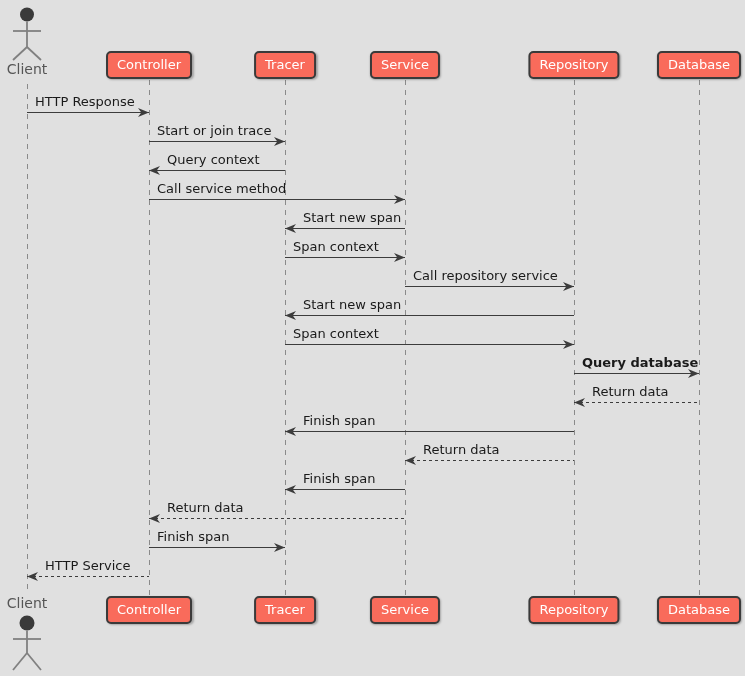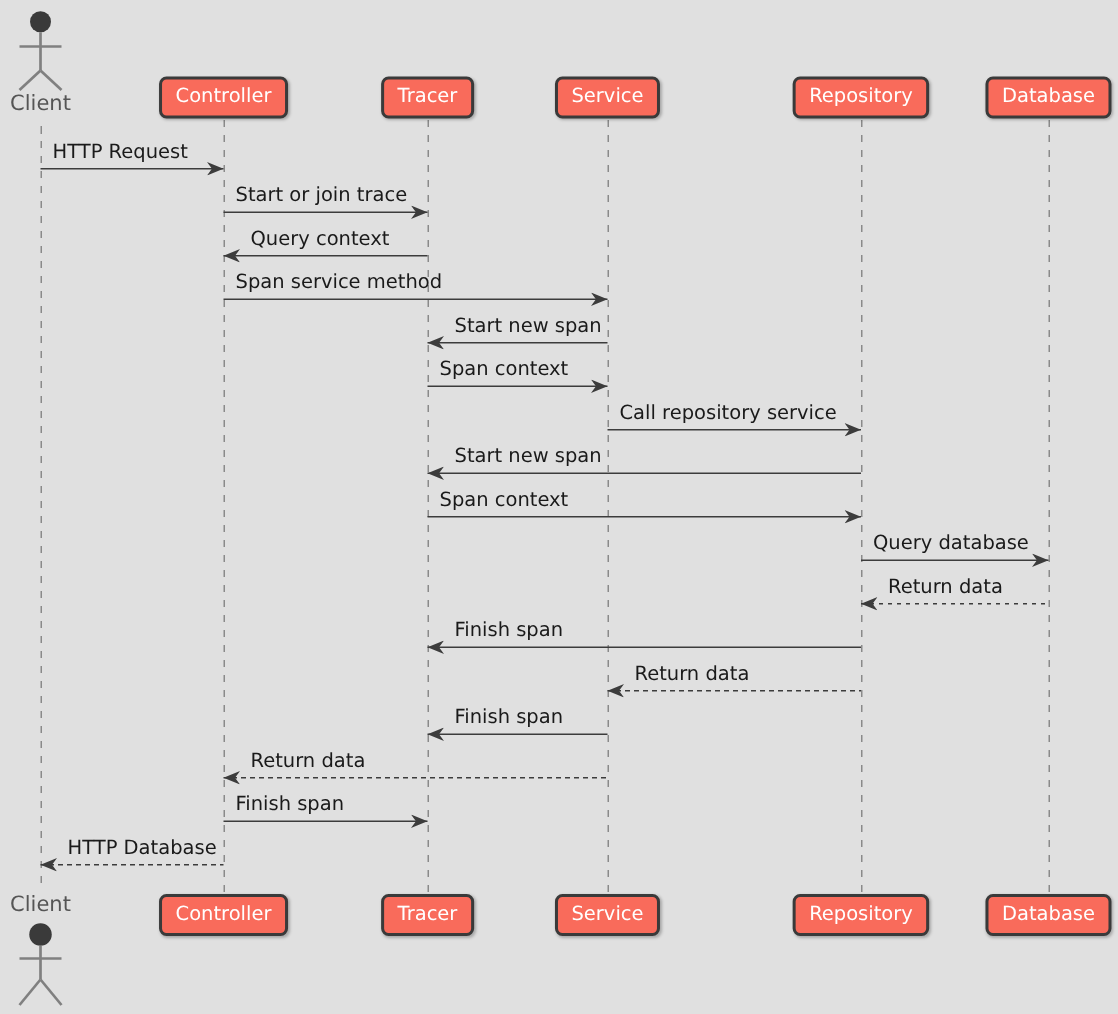--- a/index.html
+++ b/index.html
@@ -81,69 +81,69 @@
       <div class="pbox" style="left: 405px; top: 51px;">Service</div>
       <div class="pbox" style="left: 405px; top: 596px;">Service</div>
       <div class="lifeline" style="left: 574px; top: 80px; height: 516px;"></div>
       <div class="pbox" style="left: 574px; top: 51px;">Repository</div>
       <div class="pbox" style="left: 574px; top: 596px;">Repository</div>
       <div class="lifeline" style="left: 699px; top: 80px; height: 516px;"></div>
       <div class="pbox" style="left: 699px; top: 51px;">Database</div>
       <div class="pbox" style="left: 699px; top: 596px;">Database</div>
       <div class="msg-line" style="left: 27px; top: 112px; width: 122px;"></div>
       <div class="arrow-head right" style="top: 108px; left: 138px;"></div>
-      <div class="msg-label" style="top: 94px; left: 35px;">HTTP Request</div>
+      <div class="msg-label" style="top: 94px; left: 35px;">HTTP Response</div>
       <div class="msg-line" style="left: 149px; top: 141px; width: 136px;"></div>
       <div class="arrow-head right" style="top: 137px; left: 274px;"></div>
       <div class="msg-label" style="top: 123px; left: 157px;">Start or join trace</div>
       <div class="msg-line" style="left: 149px; top: 170px; width: 136px;"></div>
       <div class="arrow-head left" style="top: 166px; left: 149px;"></div>
       <div class="msg-label" style="top: 152px; left: 167px;">Query context</div>
       <div class="msg-line" style="left: 149px; top: 199px; width: 256px;"></div>
       <div class="arrow-head right" style="top: 195px; left: 394px;"></div>
-      <div class="msg-label" style="top: 181px; left: 157px;">Span service method</div>
+      <div class="msg-label" style="top: 181px; left: 157px;">Call service method</div>
       <div class="msg-line" style="left: 285px; top: 228px; width: 120px;"></div>
       <div class="arrow-head left" style="top: 224px; left: 285px;"></div>
       <div class="msg-label" style="top: 210px; left: 303px;">Start new span</div>
       <div class="msg-line" style="left: 285px; top: 257px; width: 120px;"></div>
       <div class="arrow-head right" style="top: 253px; left: 394px;"></div>
       <div class="msg-label" style="top: 239px; left: 293px;">Span context</div>
       <div class="msg-line" style="left: 405px; top: 286px; width: 169px;"></div>
       <div class="arrow-head right" style="top: 282px; left: 563px;"></div>
       <div class="msg-label" style="top: 268px; left: 413px;">Call repository service</div>
       <div class="msg-line" style="left: 285px; top: 315px; width: 289px;"></div>
       <div class="arrow-head left" style="top: 311px; left: 285px;"></div>
       <div class="msg-label" style="top: 297px; left: 303px;">Start new span</div>
       <div class="msg-line" style="left: 285px; top: 344px; width: 289px;"></div>
       <div class="arrow-head right" style="top: 340px; left: 563px;"></div>
       <div class="msg-label" style="top: 326px; left: 293px;">Span context</div>
       <div class="msg-line" style="left: 574px; top: 373px; width: 125px;"></div>
       <div class="arrow-head right" style="top: 369px; left: 688px;"></div>
-      <div class="msg-label" style="top: 355px; left: 582px;">Query database</div>
+      <div class="msg-label" style="top: 355px; left: 582px; font-weight: bold;">Query database</div>
       <div class="msg-line dashed" style="left: 574px; top: 402px; width: 125px;"></div>
       <div class="arrow-head left" style="top: 398px; left: 574px;"></div>
       <div class="msg-label" style="top: 384px; left: 592px;">Return data</div>
       <div class="msg-line" style="left: 285px; top: 431px; width: 289px;"></div>
       <div class="arrow-head left" style="top: 427px; left: 285px;"></div>
       <div class="msg-label" style="top: 413px; left: 303px;">Finish span</div>
       <div class="msg-line dashed" style="left: 405px; top: 460px; width: 169px;"></div>
       <div class="arrow-head left" style="top: 456px; left: 405px;"></div>
       <div class="msg-label" style="top: 442px; left: 423px;">Return data</div>
       <div class="msg-line" style="left: 285px; top: 489px; width: 120px;"></div>
       <div class="arrow-head left" style="top: 485px; left: 285px;"></div>
       <div class="msg-label" style="top: 471px; left: 303px;">Finish span</div>
       <div class="msg-line dashed" style="left: 149px; top: 518px; width: 256px;"></div>
       <div class="arrow-head left" style="top: 514px; left: 149px;"></div>
       <div class="msg-label" style="top: 500px; left: 167px;">Return data</div>
       <div class="msg-line" style="left: 149px; top: 547px; width: 136px;"></div>
       <div class="arrow-head right" style="top: 543px; left: 274px;"></div>
       <div class="msg-label" style="top: 529px; left: 157px;">Finish span</div>
       <div class="msg-line dashed" style="left: 27px; top: 576px; width: 122px;"></div>
       <div class="arrow-head left" style="top: 572px; left: 27px;"></div>
-      <div class="msg-label" style="top: 558px; left: 45px;">HTTP Database</div>
+      <div class="msg-label" style="top: 558px; left: 45px;">HTTP Service</div>
     </div>
 
   <div class="actor-label" style="top:596px;">Client</div>
   <svg class="actor-figure" id="actor-bottom" style="top:612px;" width="54" height="62" viewBox="0 0 54 62">
     <circle cx="27" cy="11" r="7.5"></circle>
     <line x1="27" y1="18.5" x2="27" y2="41"></line>
     <line x1="13" y1="27" x2="41" y2="27"></line>
     <line x1="27" y1="41" x2="13" y2="58"></line>
     <line x1="27" y1="41" x2="41" y2="58"></line>
   </svg>

